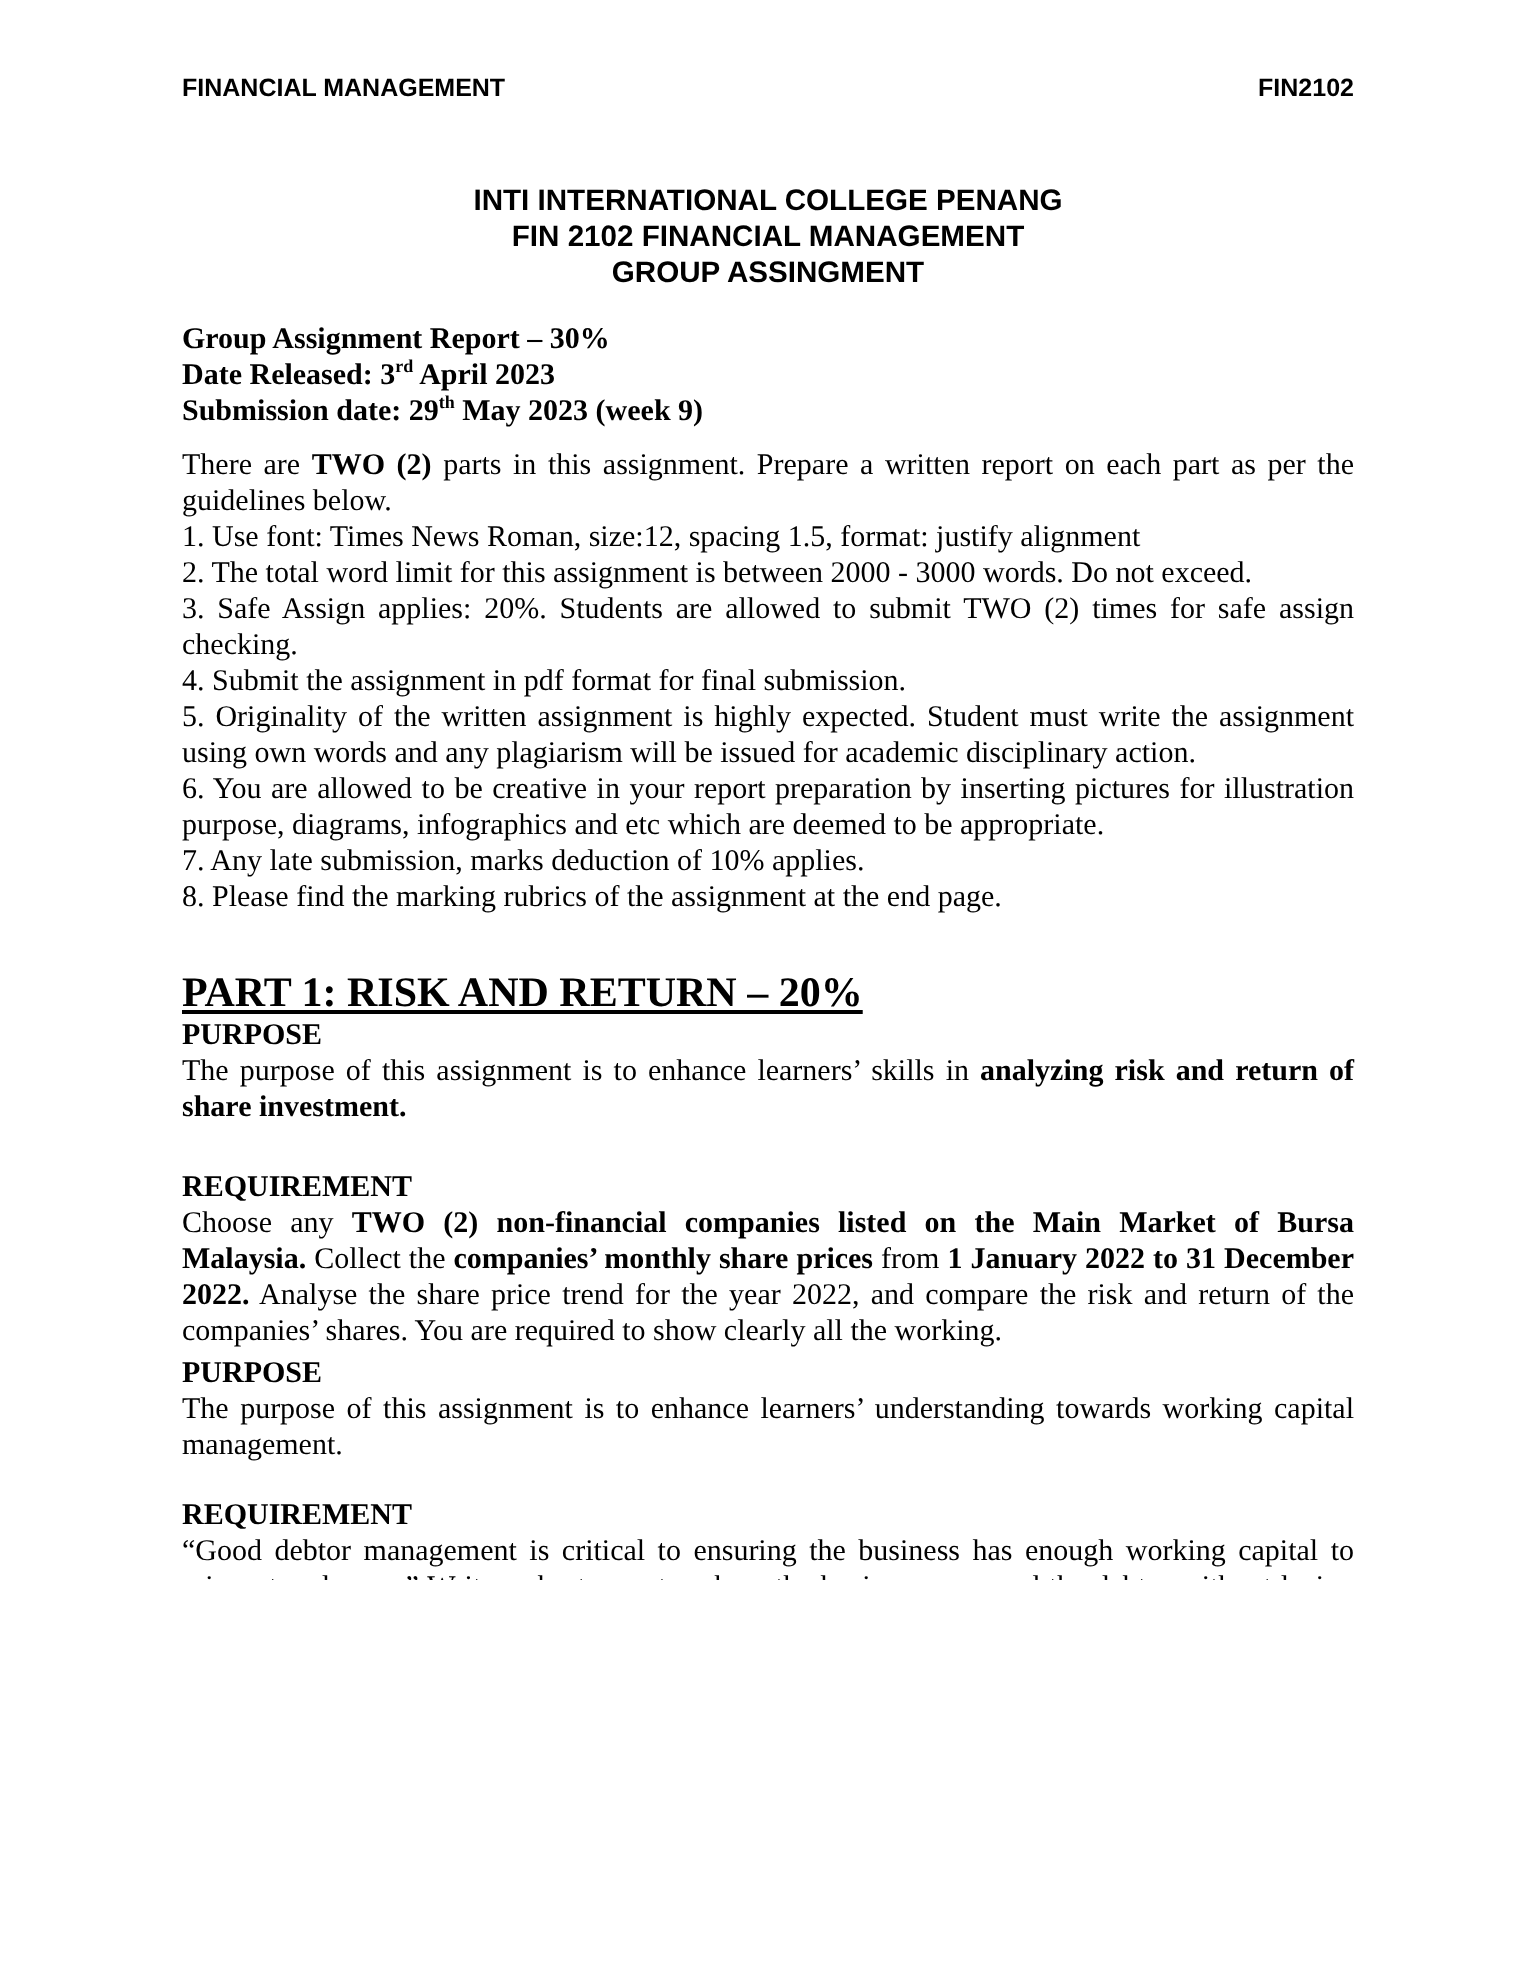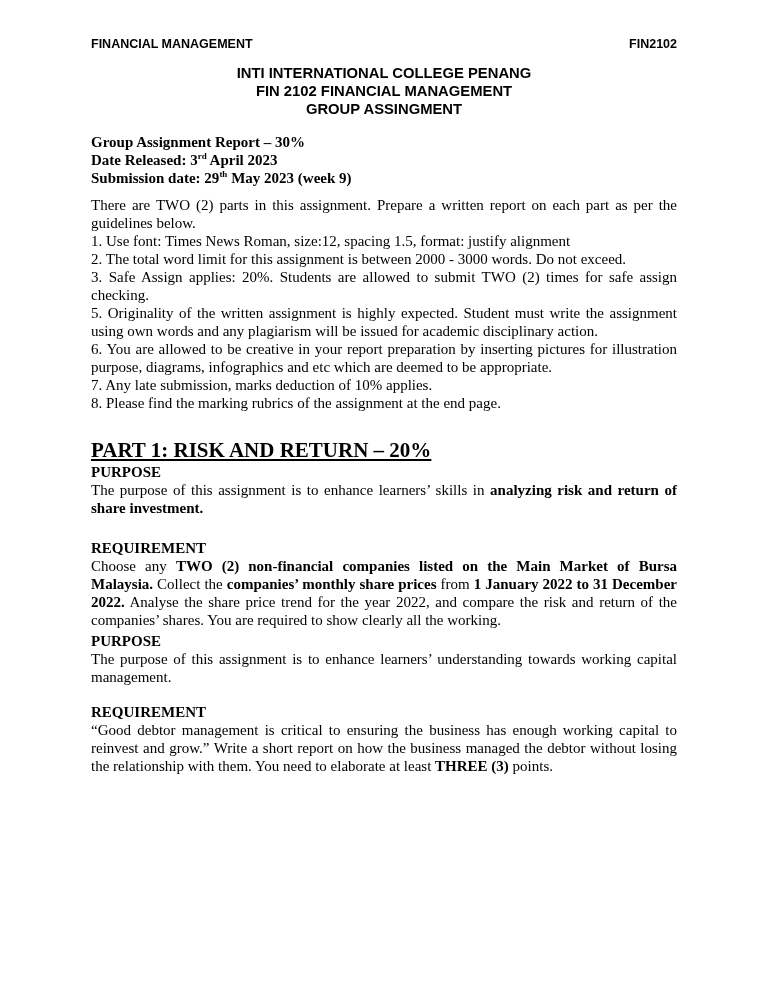--- a/index.html
+++ b/index.html
@@ -16,21 +16,21 @@
   }
   .header {
     display: flex;
     justify-content: space-between;
     font-family: "Liberation Sans", sans-serif;
     font-weight: bold;
     font-size: 12.5px;
     line-height: 16px;
   }
   .title-block {
-    margin-top: 12px;
+    margin-top: 40px;
     text-align: center;
     font-family: "Liberation Sans", sans-serif;
     font-weight: bold;
     font-size: 14.8px;
     line-height: 18px;
   }
   .meta-block {
     margin-top: 15px;
     font-weight: bold;
     font-size: 15px;
@@ -93,26 +93,27 @@
     <div>FIN 2102 FINANCIAL MANAGEMENT</div>
     <div>GROUP ASSINGMENT</div>
   </div>
 
   <div class="meta-block">
     <div><span>Group Assignment Report – 30%</span></div>
     <div><span>Date Released: 3</span><sup>rd</sup><span> April 2023</span></div>
     <div><span>Submission date: 29</span><sup>th</sup><span> May 2023 (week 9)</span></div>
   </div>
 
-  <div class="bodytext intro"><span>There are </span><span style="font-weight: normal;">TWO (2)</span><span> parts in this assignment. Prepare a written report on each part as per the guidelines below.</span></div>
+  <div class="bodytext intro"><span>There are </span><span style="font-weight: bold;">TWO (2)</span><span> parts in this assignment. Prepare a written report on each part as per the guidelines below.</span></div>
 
   <div class="guidelines">
     <div class="bodytext"><span>1. Use font: Times News Roman, size:12, spacing 1.5, format: justify alignment</span></div>
     <div class="bodytext"><span>2. The total word limit for this assignment is between 2000 - 3000 words. Do not exceed.</span></div>
     <div class="bodytext"><span>3. Safe Assign applies: 20%. Students are allowed to submit TWO (2) times for safe assign checking.</span></div>
+    <div class="bodytext"><span>4. Submit the assignment in pdf format for final submission.</span></div>
     <div class="bodytext"><span>5. Originality of the written assignment is highly expected. Student must write the assignment using own words and any plagiarism will be issued for academic disciplinary action.</span></div>
     <div class="bodytext"><span>6. You are allowed to be creative in your report preparation by inserting pictures for illustration purpose, diagrams, infographics and etc which are deemed to be appropriate.</span></div>
     <div class="bodytext"><span>7. Any late submission, marks deduction of 10% applies.</span></div>
     <div class="bodytext"><span>8. Please find the marking rubrics of the assignment at the end page.</span></div>
   </div>
 
   <div class="part-heading part1-heading">PART 1: RISK AND RETURN – 20%</div>
   <div class="sub-heading">PURPOSE</div>
   <div class="bodytext"><span>The purpose of this assignment is to enhance learners’ skills in </span><span style="font-weight: bold;">analyzing risk and return of share investment.</span></div>
   <div class="sub-heading req-label">REQUIREMENT</div>

